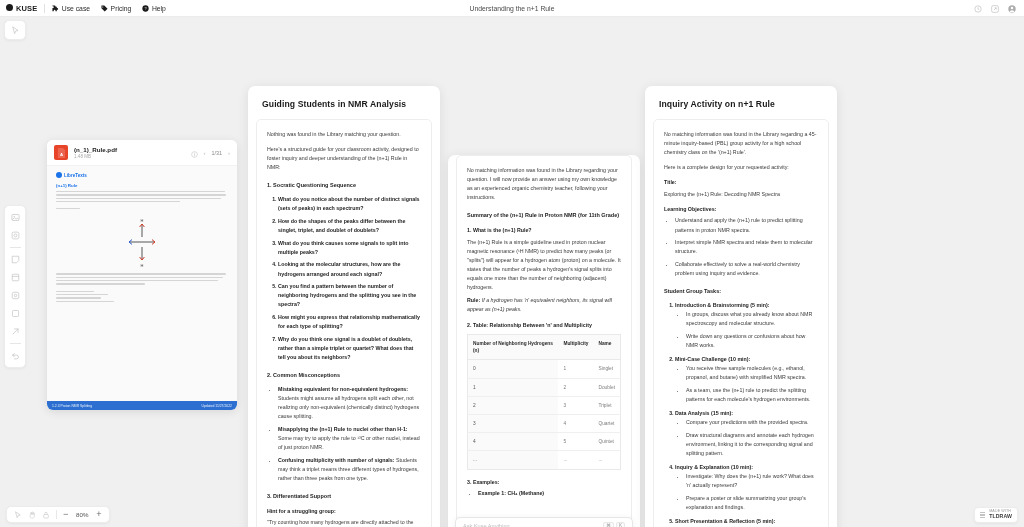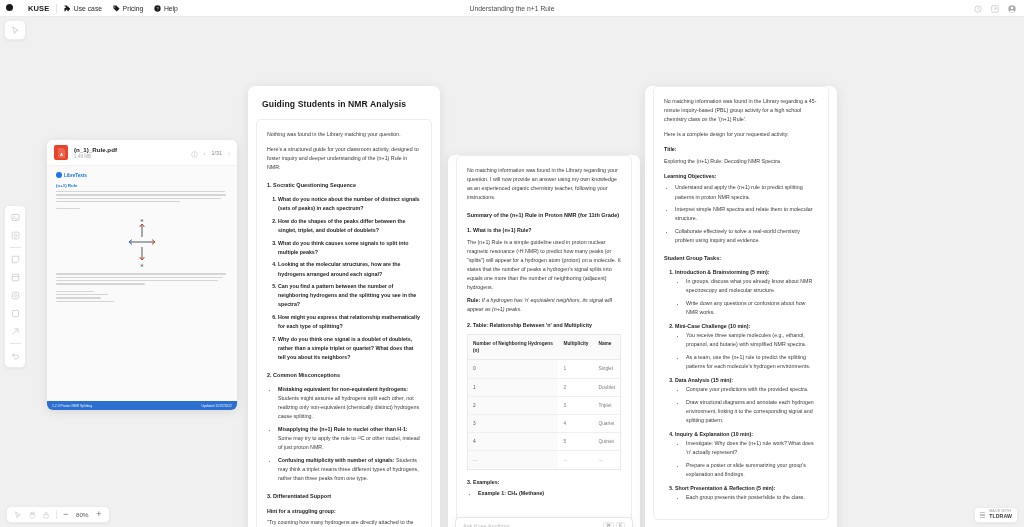--- a/index.html
+++ b/index.html
@@ -9,21 +9,21 @@
     background: #ffffff;
   }
   body { position: relative; }
 
   
   .topbar {
     position: absolute; top: 0; left: 0; width: 1024px; height: 17px;
     background: #ffffff; display: flex; align-items: center;
     border-bottom: 1px solid #ececec; z-index: 40;
   }
-  .brand { display: flex; align-items: flex-start; gap: 15px; padding-left: 6px; }
+  .brand { display: flex; align-items: flex-start; gap: 3px; padding-left: 6px; }
   .brand-dot { width: 7px; height: 7px; border-radius: 50%; background: #1b1b1b; display:inline-block; }
   .brand-name { font-size: 7.5px; font-weight: 700; color: #1b1b1b; letter-spacing: .1px; }
   .tb-sep { width: 1px; height: 9px; background: #e2e2e2; margin: 0 7px; }
   .tb-item { display: flex; align-items: center; gap: 2.5px; margin-right: 11px; cursor: default; }
   .tb-item svg { display:block; }
   .tb-label { font-size: 6.8px; color: #2a2a2a; font-weight: 500; }
   .tb-title {
     position: absolute; left: 0; width: 1024px; text-align: center;
     font-size: 6.8px; color: #4a4a4a; pointer-events: none;
   }
@@ -463,20 +463,21 @@
             <br>
             
           </li>
 
         </ul>
       </div>
 
     </div>
 
     <div class="card c3">
+      <div class="card-title">Inquiry Activity on n+1 Rule</div>
       <div class="card-body">
         <div class="p">No matching information was found in the Library regarding a 45-minute inquiry-based (PBL) group activity for a high school chemistry class on the '(n+1) Rule'.</div>
         <div class="p">Here is a complete design for your requested activity:</div>
 
         <div class="h3">Title:</div>
         <div class="p tight">Exploring the (n+1) Rule: Decoding NMR Spectra</div>
 
         <div class="h3">Learning Objectives:</div>
         <ul class="dot">
           <li>Understand and apply the (n+1) rule to predict splitting patterns in proton NMR spectra.</li>

